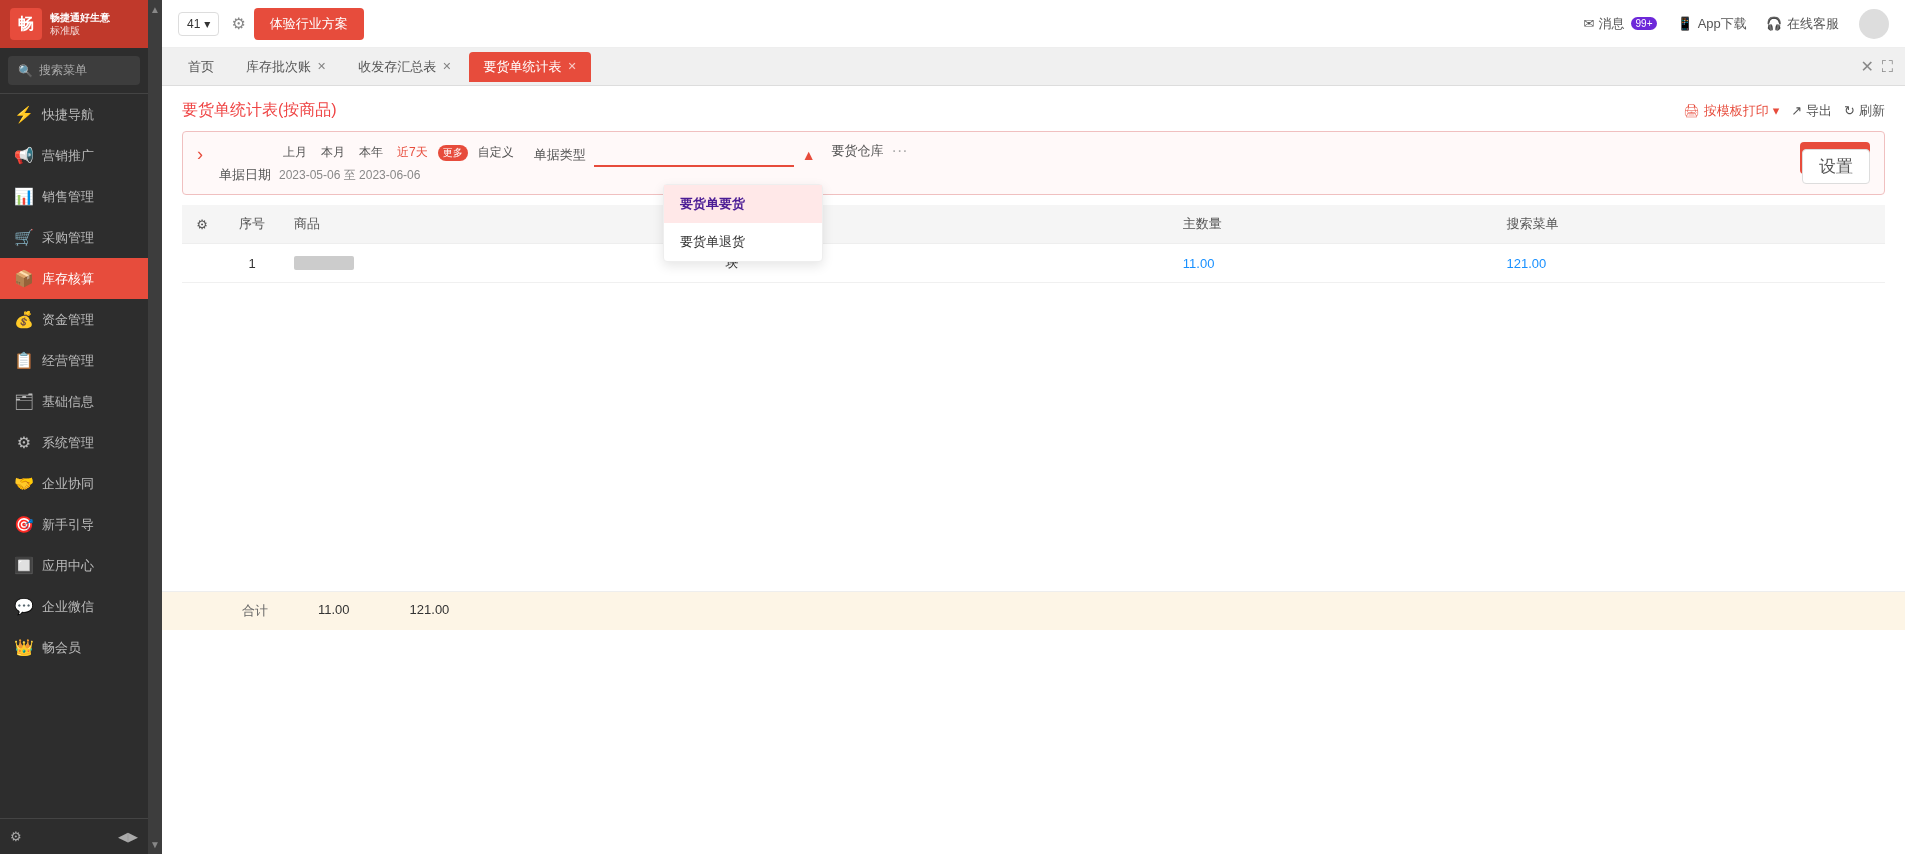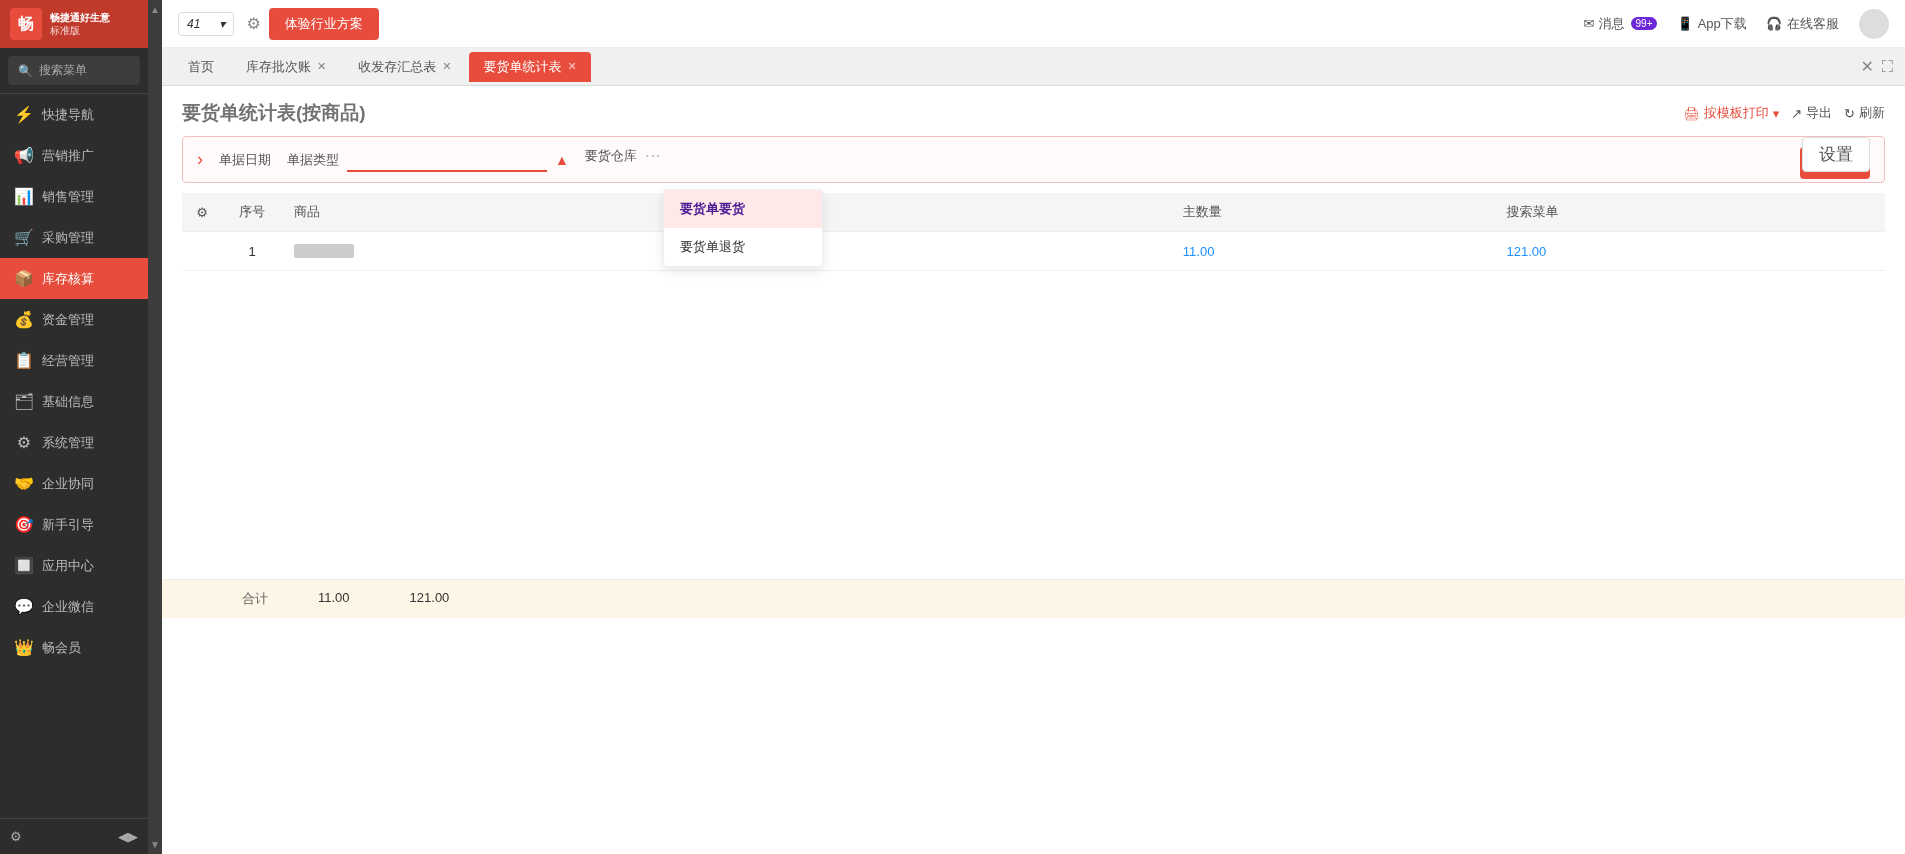--- a/index.html
+++ b/index.html
@@ -105,23 +105,22 @@
     }
     .topbar-left { display: flex; align-items: center; gap: 8px; }
     .company-select {
       border: 1px solid #ddd;
       border-radius: 4px;
       padding: 4px 8px;
       font-size: 12px;
       color: #333;
       display: flex;
       align-items: center;
-      gap: 19px;
-      cursor: pointer;
-      font-style: italic;
+      gap: 4px;
+      cursor: pointer;
     }
     .topbar-gear { color: #888; cursor: pointer; font-size: 16px; margin-left: 4px; }
     .btn-trial {
       background: #e74c3c;
       color: white;
       border: none;
       padding: 7px 16px;
       border-radius: 4px;
       cursor: pointer;
       font-size: 13px;
@@ -172,21 +171,21 @@
     
     .page-content { flex: 1; overflow-y: auto; background: white; }
 
     
     .page-header {
       padding: 14px 20px 10px;
       display: flex;
       align-items: center;
       justify-content: space-between;
     }
-    .page-title { font-size: 19px; font-weight: bold; color: #737373; }
+    .page-title { font-size: 16px; font-weight: normal; color: #ef4444; }
     .page-actions { display: flex; align-items: center; gap: 12px; }
     .btn-print {
       color: #e74c3c;
       cursor: pointer;
       font-size: 13px;
       display: flex;
       align-items: center;
       gap: 4px;
       border: none;
       background: none;
@@ -516,20 +515,31 @@
           <span>刷新</span>
         </button>
       </div>
     </div>
 
     <div class="filter-bar" style="position:relative;">
       <span class="filter-expand-btn">›</span>
 
       <div class="filter-group">
         <span class="filter-label">单据日期</span>
+        <div class="filter-date-options">
+          <div class="filter-date-row">
+            <button class="filter-btn">上月</button>
+            <button class="filter-btn">本月</button>
+            <button class="filter-btn">本年</button>
+            <button class="filter-btn active">近7天</button>
+            <span class="badge-more">更多</span>
+            <button class="filter-btn">自定义</button>
+          </div>
+          <div class="filter-date-range">2023-05-06 至 2023-06-06</div>
+        </div>
       </div>
 
       <div class="filter-type-group">
         <span class="filter-type-label">单据类型</span>
         <input class="filter-type-input" type="text" value="" style="">
         <span class="filter-type-arrow">▲</span>
       </div>
 
       <div class="filter-warehouse-group">
         <span class="filter-warehouse-label">要货仓库</span>

